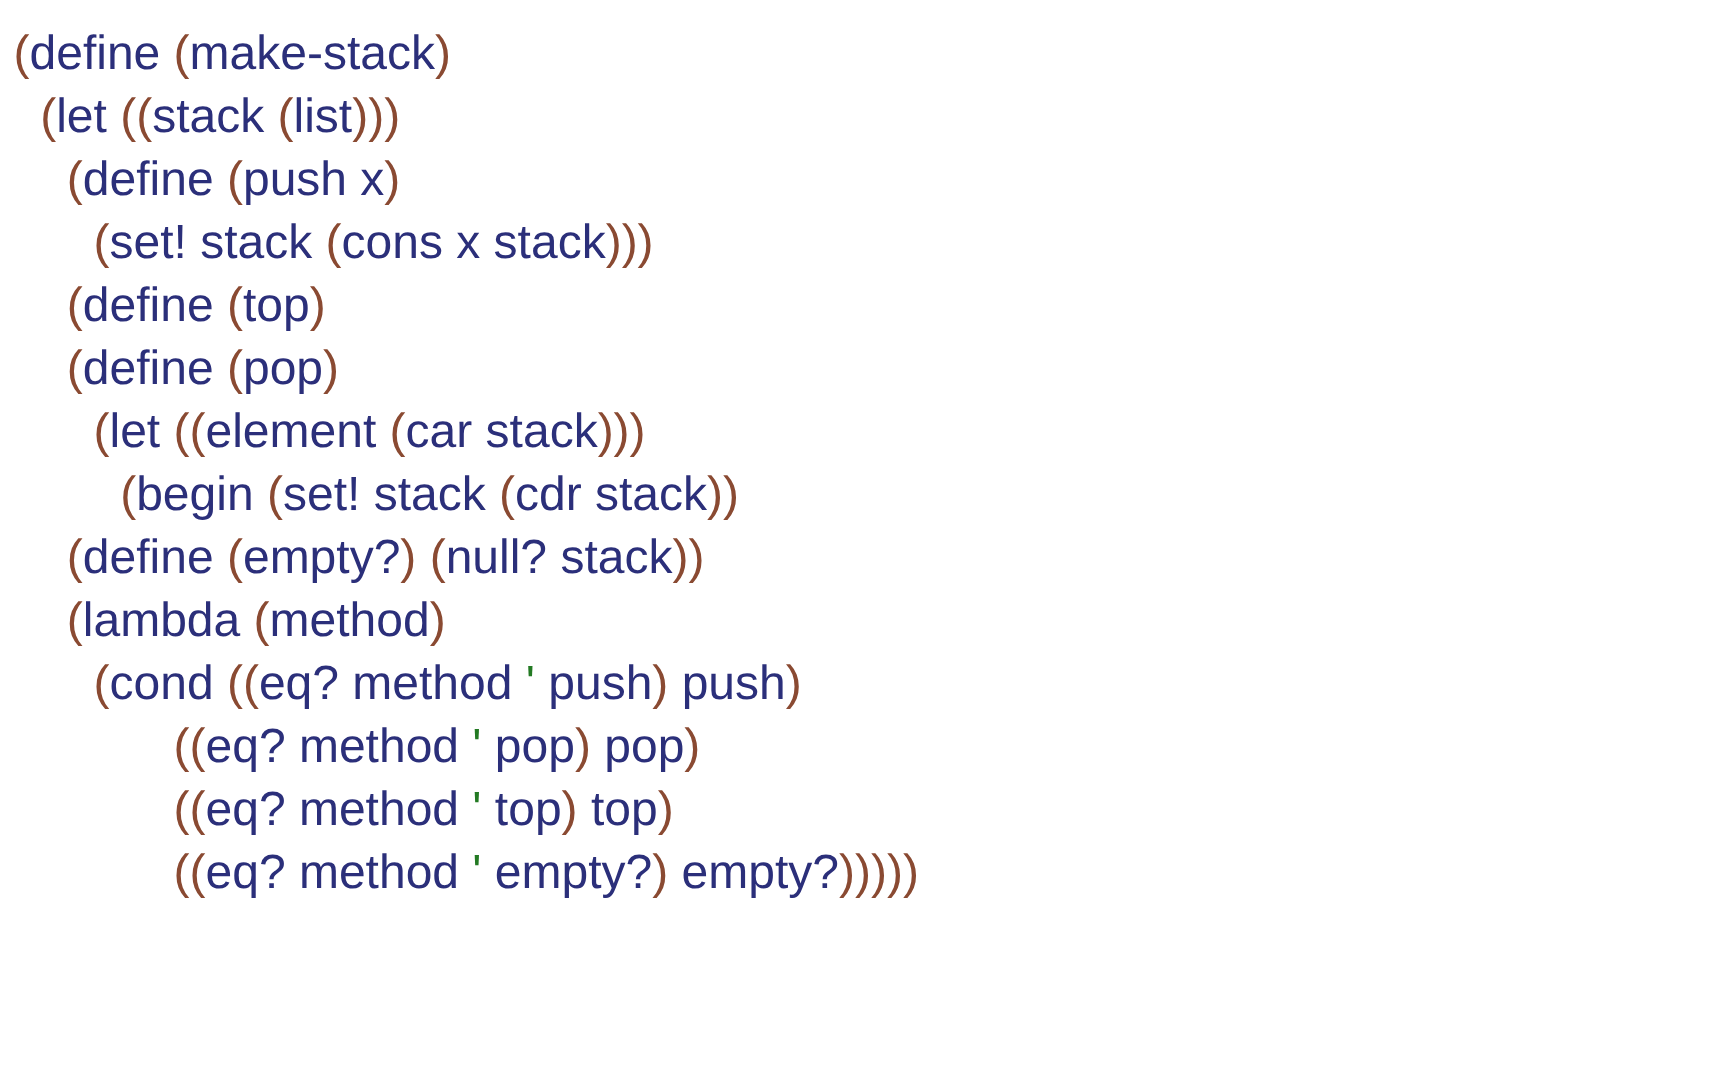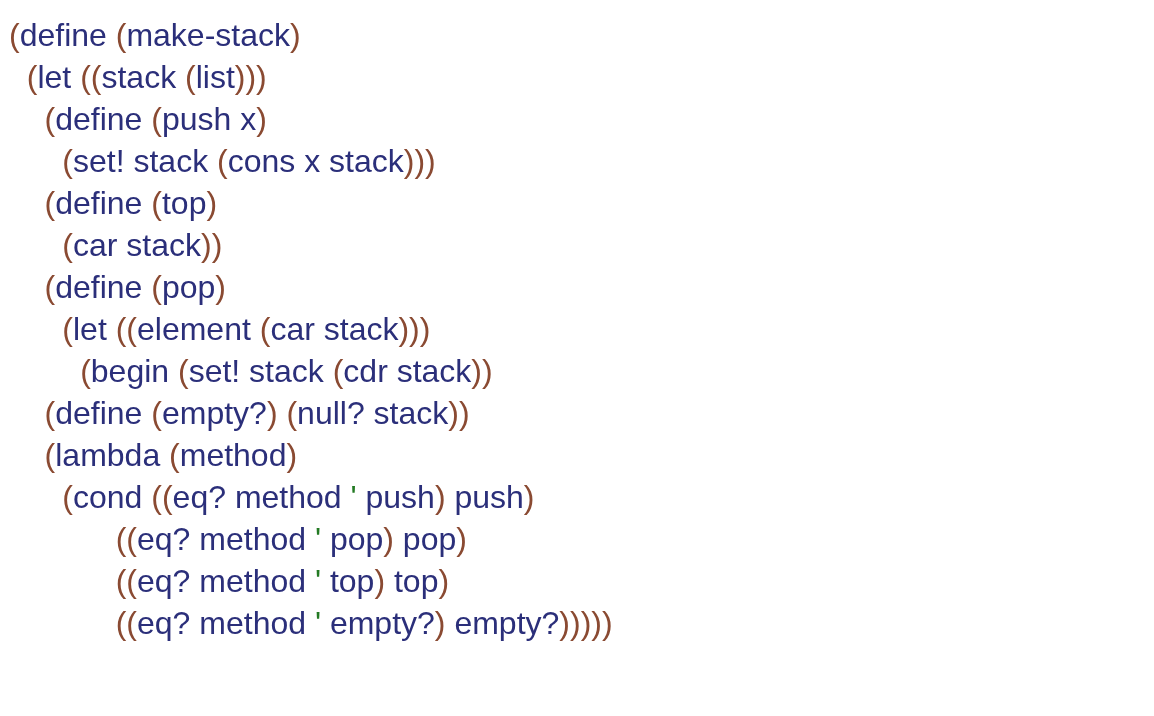--- a/index.html
+++ b/index.html
@@ -41,21 +41,20 @@
 </style>
 </head>
 <body>
 
 <div id="code-listing">
     <div class="code-line"><span class="tok tok-paren" style="color: rgb(138, 74, 50);">(</span><span class="tok tok-ident" style="color: rgb(43, 47, 122);">define </span><span class="tok tok-paren" style="color: rgb(138, 74, 50);">(</span><span class="tok tok-ident" style="color: rgb(43, 47, 122);">make-stack</span><span class="tok tok-paren" style="color: rgb(138, 74, 50);">)</span></div>
     <div class="code-line"><span class="tok tok-space">  </span><span class="tok tok-paren" style="color: rgb(138, 74, 50);">(</span><span class="tok tok-ident" style="color: rgb(43, 47, 122);">let </span><span class="tok tok-paren" style="color: rgb(138, 74, 50);">((</span><span class="tok tok-ident" style="color: rgb(43, 47, 122);">stack </span><span class="tok tok-paren" style="color: rgb(138, 74, 50);">(</span><span class="tok tok-ident" style="color: rgb(43, 47, 122);">list</span><span class="tok tok-paren" style="color: rgb(138, 74, 50);">)))</span></div>
     <div class="code-line"><span class="tok tok-space">    </span><span class="tok tok-paren" style="color: rgb(138, 74, 50);">(</span><span class="tok tok-ident" style="color: rgb(43, 47, 122);">define </span><span class="tok tok-paren" style="color: rgb(138, 74, 50);">(</span><span class="tok tok-ident" style="color: rgb(43, 47, 122);">push x</span><span class="tok tok-paren" style="color: rgb(138, 74, 50);">)</span></div>
     <div class="code-line"><span class="tok tok-space">      </span><span class="tok tok-paren" style="color: rgb(138, 74, 50);">(</span><span class="tok tok-ident" style="color: rgb(43, 47, 122);">set! stack </span><span class="tok tok-paren" style="color: rgb(138, 74, 50);">(</span><span class="tok tok-ident" style="color: rgb(43, 47, 122);">cons x stack</span><span class="tok tok-paren" style="color: rgb(138, 74, 50);">)))</span></div>
     <div class="code-line"><span class="tok tok-space">    </span><span class="tok tok-paren" style="color: rgb(138, 74, 50);">(</span><span class="tok tok-ident" style="color: rgb(43, 47, 122);">define </span><span class="tok tok-paren" style="color: rgb(138, 74, 50);">(</span><span class="tok tok-ident" style="color: rgb(43, 47, 122);">top</span><span class="tok tok-paren" style="color: rgb(138, 74, 50);">)</span></div>
-    <div class="code-line"><span class="tok tok-space">      </span><span class="tok tok-paren" style="color: rgb(138, 74, 50);">(</span><span class="tok tok-ident" style="color: rgb(43, 47, 122);">car stack</span><span class="tok tok-paren" style="color: rgb(138, 74, 50);">))</span></div>
     <div class="code-line"><span class="tok tok-space">    </span><span class="tok tok-paren" style="color: rgb(138, 74, 50);">(</span><span class="tok tok-ident" style="color: rgb(43, 47, 122);">define </span><span class="tok tok-paren" style="color: rgb(138, 74, 50);">(</span><span class="tok tok-ident" style="color: rgb(43, 47, 122);">pop</span><span class="tok tok-paren" style="color: rgb(138, 74, 50);">)</span></div>
     <div class="code-line"><span class="tok tok-space">      </span><span class="tok tok-paren" style="color: rgb(138, 74, 50);">(</span><span class="tok tok-ident" style="color: rgb(43, 47, 122);">let </span><span class="tok tok-paren" style="color: rgb(138, 74, 50);">((</span><span class="tok tok-ident" style="color: rgb(43, 47, 122);">element </span><span class="tok tok-paren" style="color: rgb(138, 74, 50);">(</span><span class="tok tok-ident" style="color: rgb(43, 47, 122);">car stack</span><span class="tok tok-paren" style="color: rgb(138, 74, 50);">)))</span></div>
     <div class="code-line"><span class="tok tok-space">        </span><span class="tok tok-paren" style="color: rgb(138, 74, 50);">(</span><span class="tok tok-ident" style="color: rgb(43, 47, 122);">begin </span><span class="tok tok-paren" style="color: rgb(138, 74, 50);">(</span><span class="tok tok-ident" style="color: rgb(43, 47, 122);">set! stack </span><span class="tok tok-paren" style="color: rgb(138, 74, 50);">(</span><span class="tok tok-ident" style="color: rgb(43, 47, 122);">cdr stack</span><span class="tok tok-paren" style="color: rgb(138, 74, 50);">))</span></div>
     <div class="code-line"><span class="tok tok-space">    </span><span class="tok tok-paren" style="color: rgb(138, 74, 50);">(</span><span class="tok tok-ident" style="color: rgb(43, 47, 122);">define </span><span class="tok tok-paren" style="color: rgb(138, 74, 50);">(</span><span class="tok tok-ident" style="color: rgb(43, 47, 122);">empty?</span><span class="tok tok-paren" style="color: rgb(138, 74, 50);">) </span><span class="tok tok-paren" style="color: rgb(138, 74, 50);">(</span><span class="tok tok-ident" style="color: rgb(43, 47, 122);">null? stack</span><span class="tok tok-paren" style="color: rgb(138, 74, 50);">))</span></div>
     <div class="code-line"><span class="tok tok-space">    </span><span class="tok tok-paren" style="color: rgb(138, 74, 50);">(</span><span class="tok tok-ident" style="color: rgb(43, 47, 122);">lambda </span><span class="tok tok-paren" style="color: rgb(138, 74, 50);">(</span><span class="tok tok-ident" style="color: rgb(43, 47, 122);">method</span><span class="tok tok-paren" style="color: rgb(138, 74, 50);">)</span></div>
     <div class="code-line"><span class="tok tok-space">      </span><span class="tok tok-paren" style="color: rgb(138, 74, 50);">(</span><span class="tok tok-ident" style="color: rgb(43, 47, 122);">cond </span><span class="tok tok-paren" style="color: rgb(138, 74, 50);">((</span><span class="tok tok-ident" style="color: rgb(43, 47, 122);">eq? method </span><span class="tok tok-quote" style="color: rgb(35, 122, 35);">'</span><span class="tok tok-ident" style="color: rgb(43, 47, 122);"> push</span><span class="tok tok-paren" style="color: rgb(138, 74, 50);">) </span><span class="tok tok-ident" style="color: rgb(43, 47, 122);">push</span><span class="tok tok-paren" style="color: rgb(138, 74, 50);">)</span></div>
     <div class="code-line"><span class="tok tok-space">            </span><span class="tok tok-paren" style="color: rgb(138, 74, 50);">((</span><span class="tok tok-ident" style="color: rgb(43, 47, 122);">eq? method </span><span class="tok tok-quote" style="color: rgb(35, 122, 35);">'</span><span class="tok tok-ident" style="color: rgb(43, 47, 122);"> pop</span><span class="tok tok-paren" style="color: rgb(138, 74, 50);">) </span><span class="tok tok-ident" style="color: rgb(43, 47, 122);">pop</span><span class="tok tok-paren" style="color: rgb(138, 74, 50);">)</span></div>
     <div class="code-line"><span class="tok tok-space">            </span><span class="tok tok-paren" style="color: rgb(138, 74, 50);">((</span><span class="tok tok-ident" style="color: rgb(43, 47, 122);">eq? method </span><span class="tok tok-quote" style="color: rgb(35, 122, 35);">'</span><span class="tok tok-ident" style="color: rgb(43, 47, 122);"> top</span><span class="tok tok-paren" style="color: rgb(138, 74, 50);">) </span><span class="tok tok-ident" style="color: rgb(43, 47, 122);">top</span><span class="tok tok-paren" style="color: rgb(138, 74, 50);">)</span></div>
     <div class="code-line"><span class="tok tok-space">            </span><span class="tok tok-paren" style="color: rgb(138, 74, 50);">((</span><span class="tok tok-ident" style="color: rgb(43, 47, 122);">eq? method </span><span class="tok tok-quote" style="color: rgb(35, 122, 35);">'</span><span class="tok tok-ident" style="color: rgb(43, 47, 122);"> empty?</span><span class="tok tok-paren" style="color: rgb(138, 74, 50);">) </span><span class="tok tok-ident" style="color: rgb(43, 47, 122);">empty?</span><span class="tok tok-paren" style="color: rgb(138, 74, 50);">)))))</span></div>
   </div>

